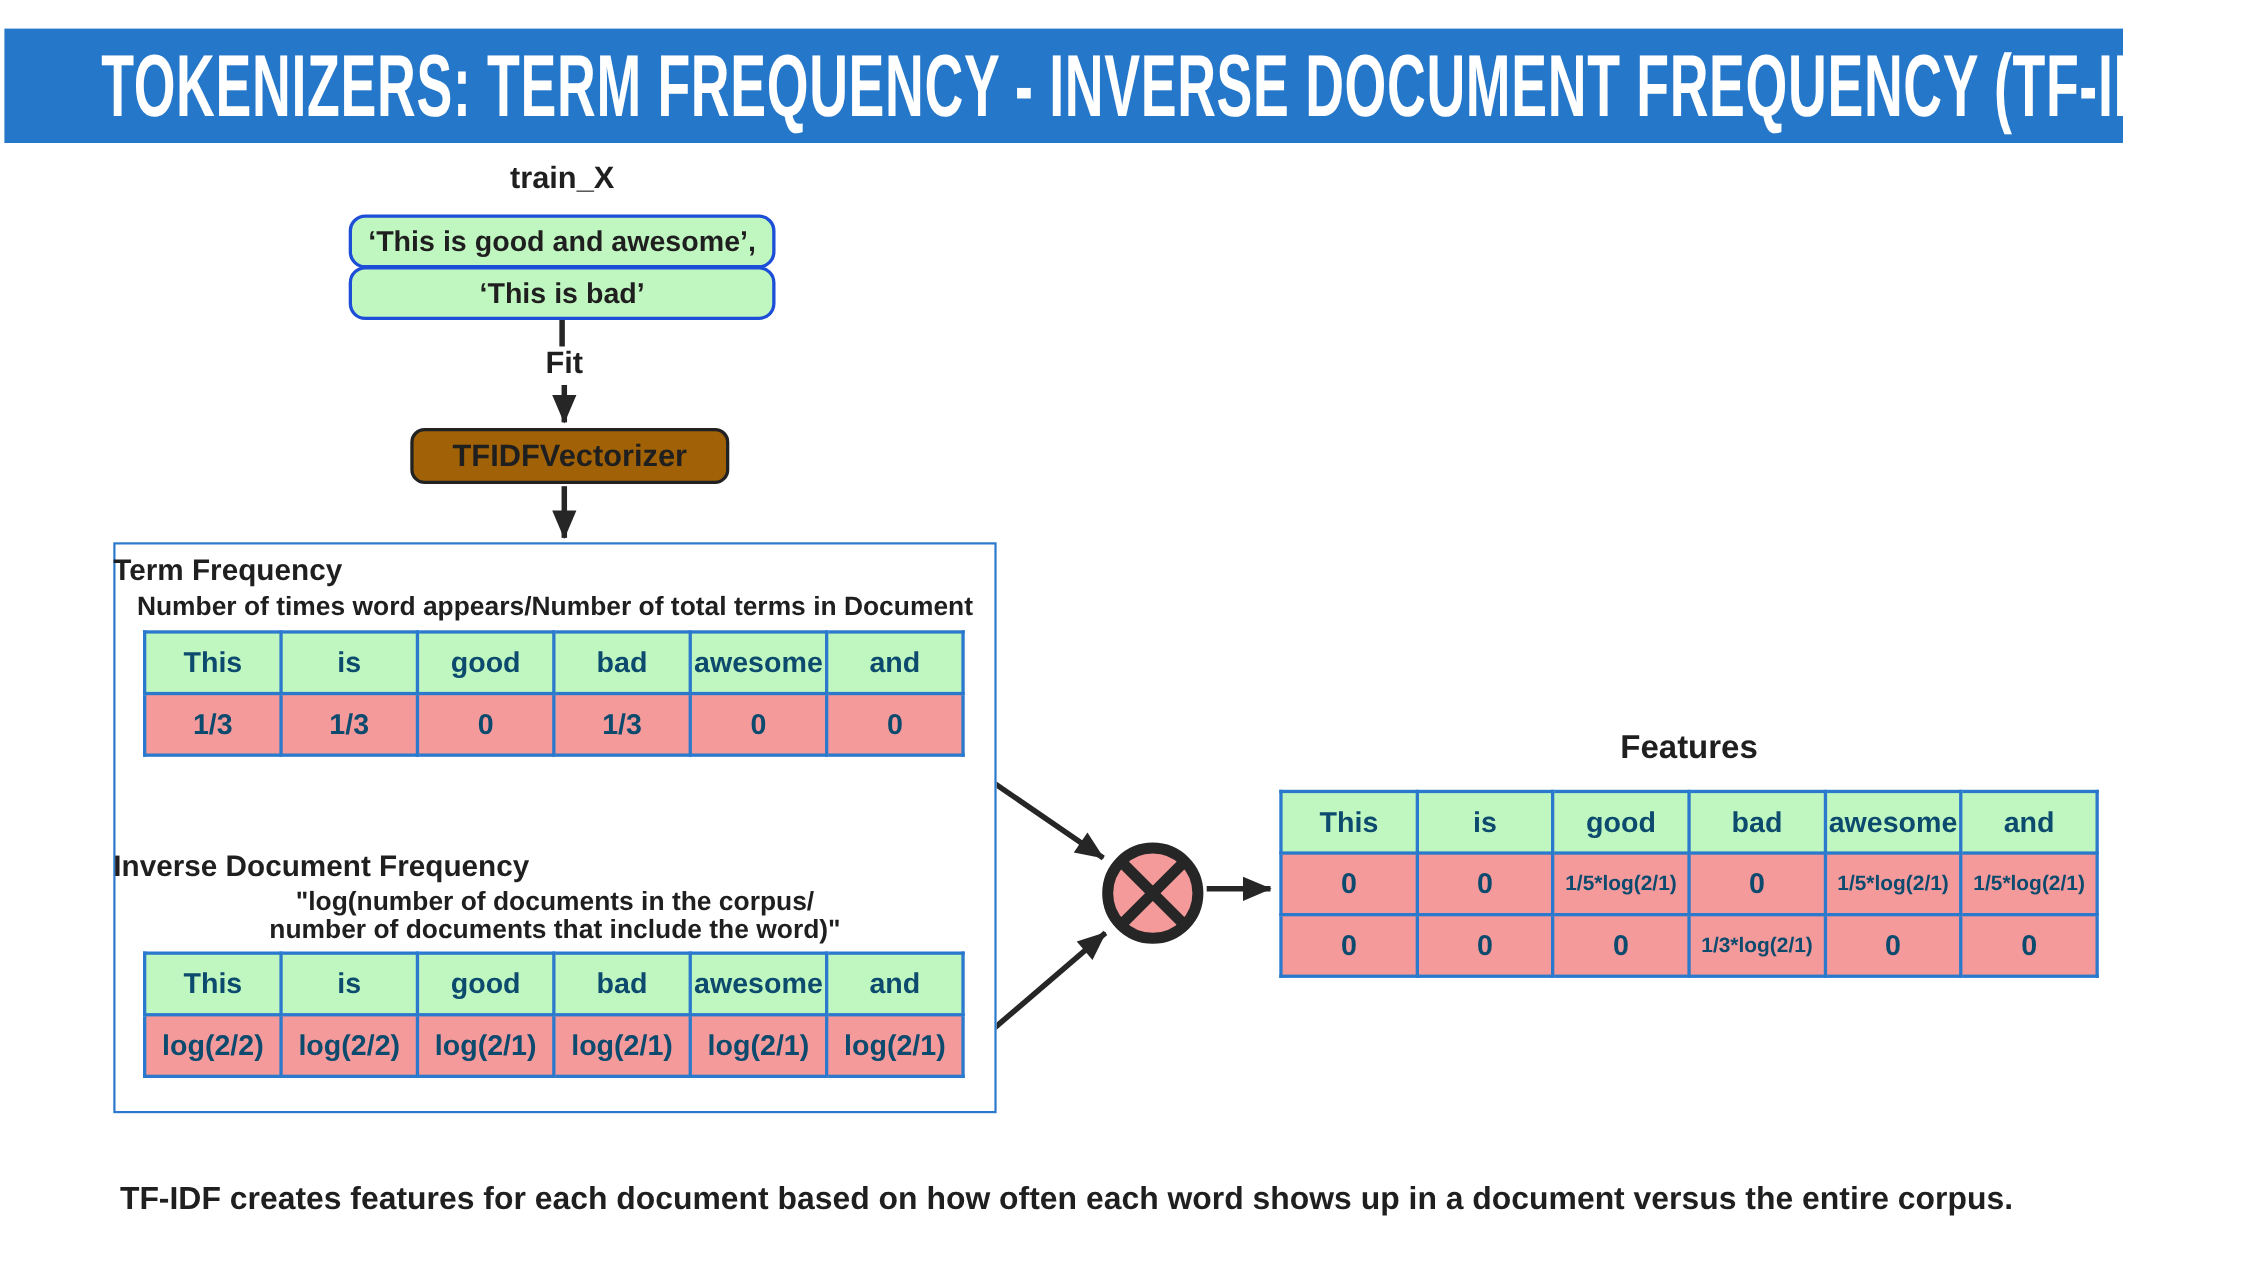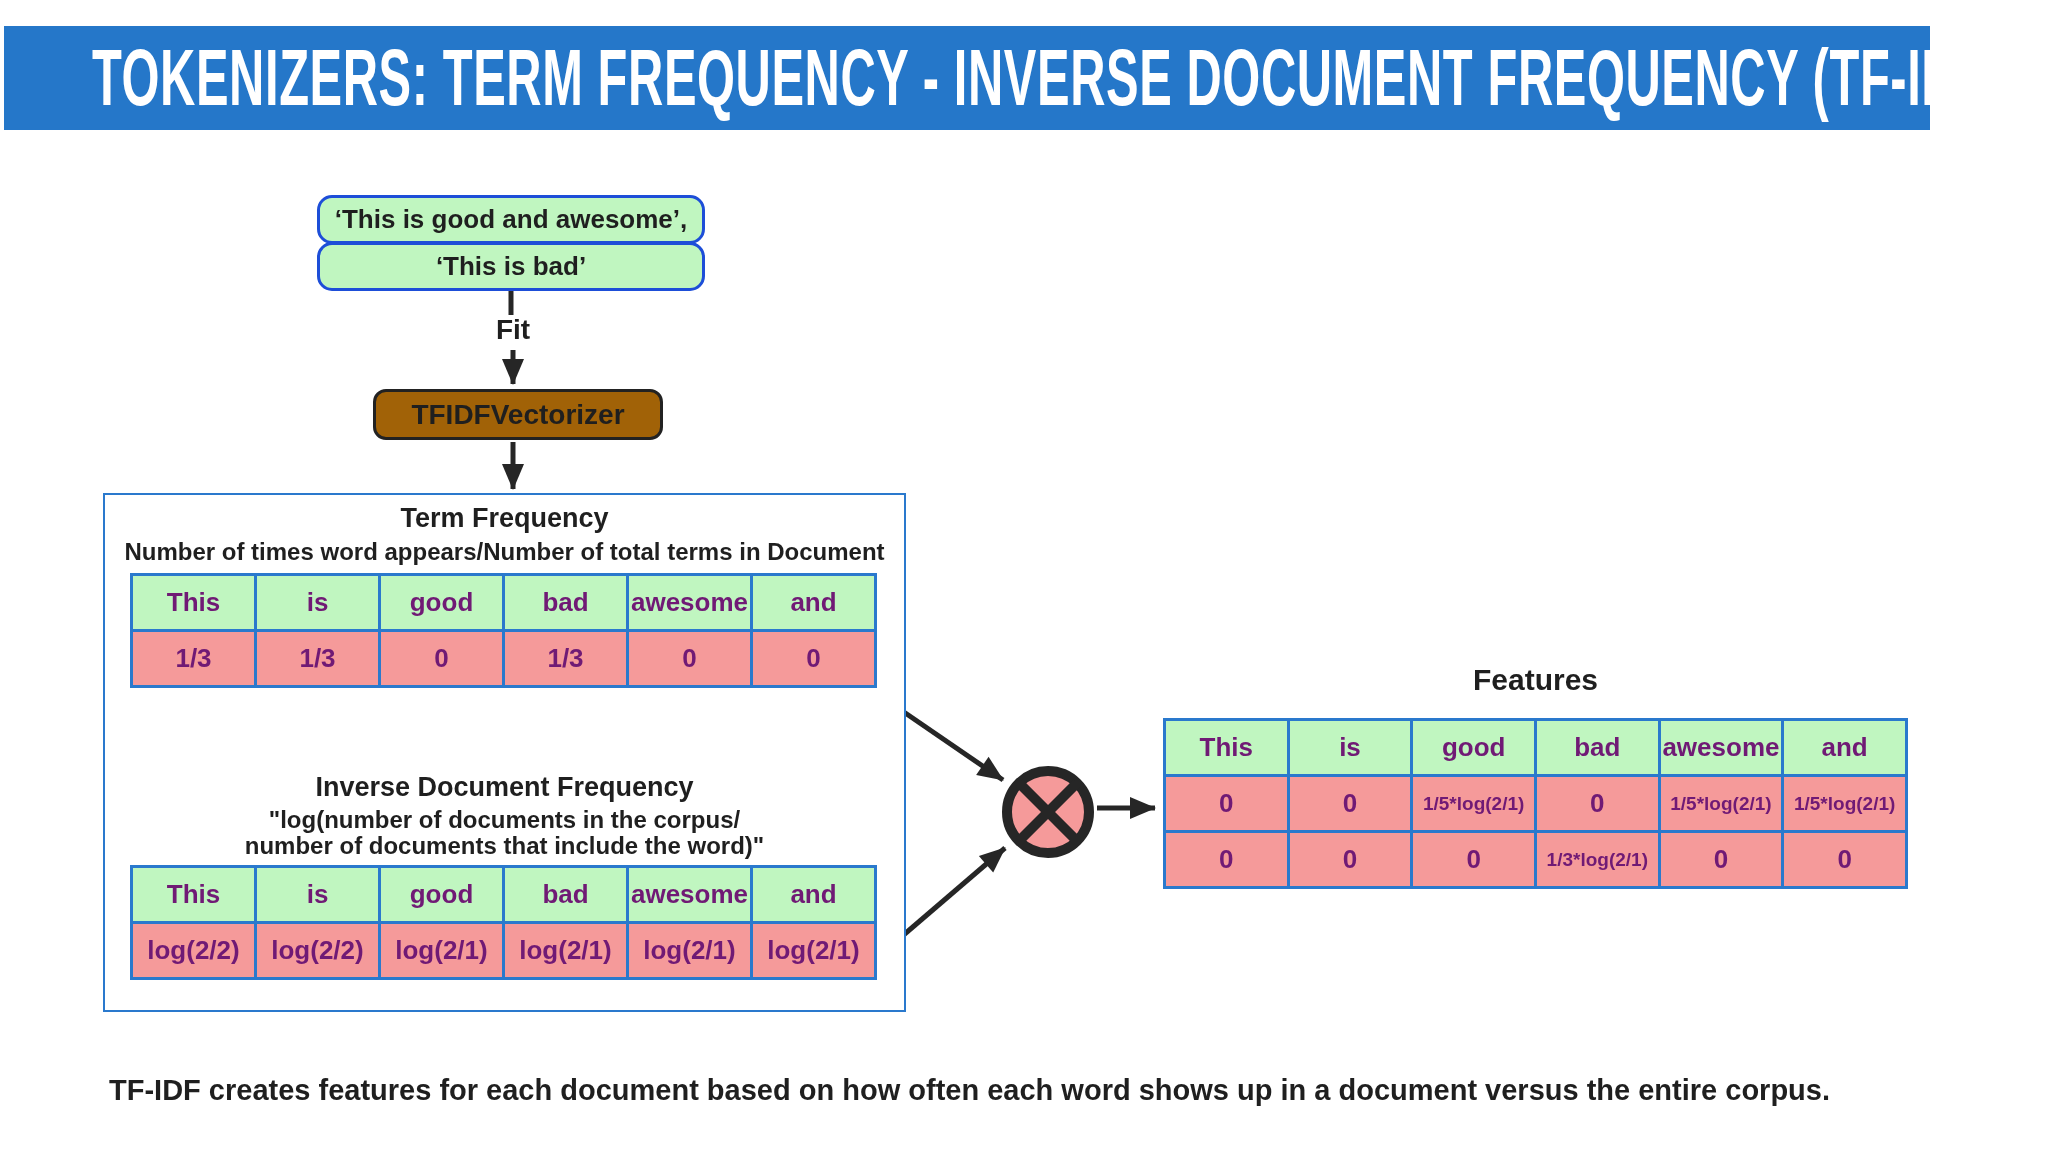--- a/index.html
+++ b/index.html
@@ -24,34 +24,34 @@
   .fit-label {position:absolute; left:463px; top:314px; width:100px; text-align:center;
               font-weight:bold; font-size:28px;}
   .vectorizer {position:absolute; left:373px; top:389px; width:290px; height:51px; box-sizing:border-box;
                background:#a16207; border:3px solid #222222; border-radius:13px;
                display:flex; align-items:center; justify-content:center;
                font-weight:bold; font-size:28px;}
 
   
   .panel {position:absolute; left:103px; top:493px; width:803px; height:519px; box-sizing:border-box;
           border:2px solid #2a79cd; background:#ffffff;}
-  .section-title {position:absolute; left:103px; width:803px; text-align:center;
+  .section-title {position:absolute; left:103px; width:803px; text-align:left;
                   font-weight:bold; font-size:27px;}
   .tf-title  {top:503px;}
   .idf-title {top:772px;}
   .section-sub {position:absolute; left:103px; width:803px; text-align:center;
                 font-weight:bold; font-size:24px;}
   .tf-subtitle {top:538px;}
   .formula1 {top:806px;}
   .formula2 {top:832px;}
 
   
   .data-table {position:absolute; border-collapse:collapse; table-layout:fixed; font-weight:bold;}
   .data-table th, .data-table td {border:3px solid #2a79cd; text-align:center; vertical-align:middle;
-                                  padding:0; font-size:26px; color:#701a75;}
+                                  padding:0; font-size:26px; color:#0c4a6e;}
   .data-table th {background:#c0f6c0; height:53px;}
   .data-table td {background:#f59a9a; height:53px;}
   .data-table td.small {font-size:19px;}
   .tf-table       {left:130px;  top:573px; width:747px;}
   .idf-table      {left:130px;  top:865px; width:747px;}
   .features-table {left:1163px; top:718px; width:745px;}
   .features-title {position:absolute; left:1163px; top:663px; width:745px; text-align:center;
                    font-weight:bold; font-size:30px;}
 
   
@@ -82,20 +82,21 @@
       <circle cx="1048" cy="812" r="41" fill="#f59a9a" stroke="#262626" stroke-width="10"></circle>
       <line x1="1019" y1="783" x2="1077" y2="841" stroke="#262626" stroke-width="10"></line>
       <line x1="1077" y1="783" x2="1019" y2="841" stroke="#262626" stroke-width="10"></line>
     </g>
   </svg>
 
   <header class="banner">
     <span class="banner-title">TOKENIZERS: TERM FREQUENCY - INVERSE DOCUMENT FREQUENCY (TF-IDF)</span>
   </header>
 
+  <div class="train-label">train_X</div>
 
   <div class="doc-box doc1">‘This is good and awesome’,</div>
   <div class="doc-box doc2">‘This is bad’</div>
 
   <div class="fit-label">Fit</div>
 
   <div class="vectorizer">TFIDFVectorizer</div>
 
   <div class="panel"></div>
 

